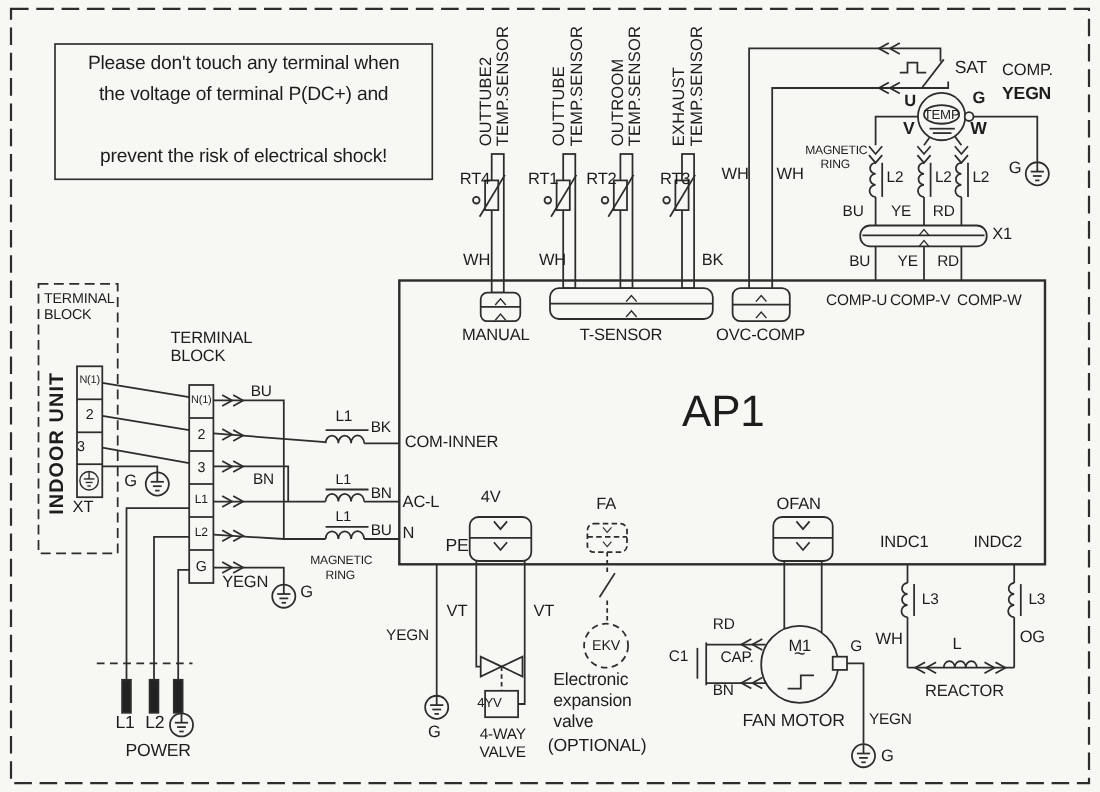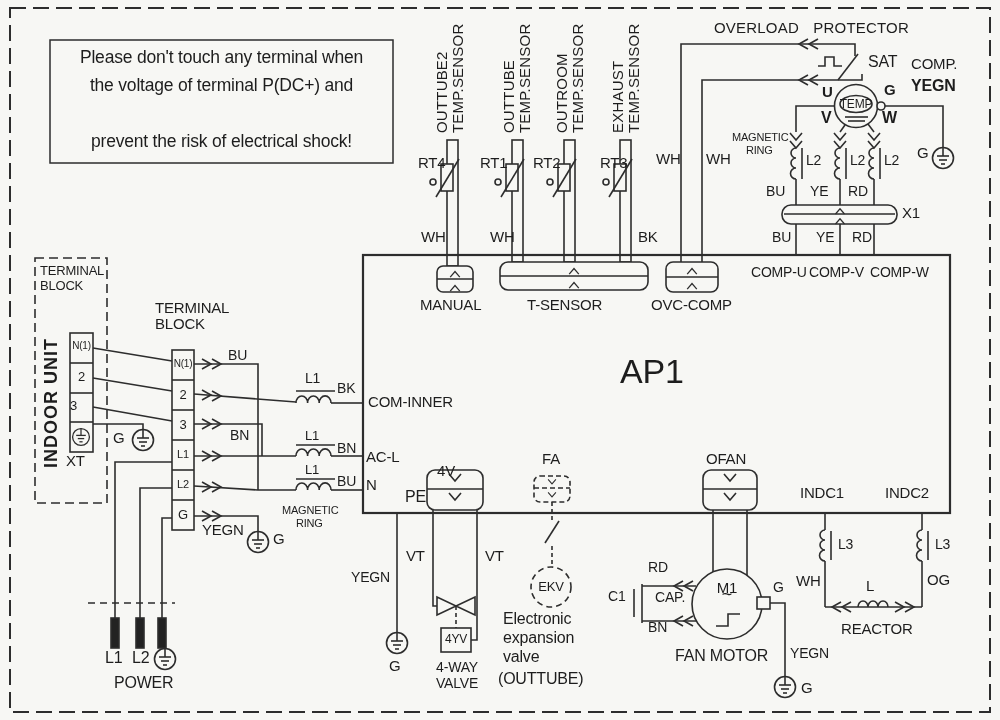--- a/index.html
+++ b/index.html
@@ -2,21 +2,21 @@
 <html><head>
 <meta charset="utf-8">
 <style>
   html,body{margin:0;padding:0;background:#e8e8e4;}
   #page{position:relative;width:1000px;height:720px;background:#f7f7f4;overflow:hidden;
         font-family:"Liberation Sans","DejaVu Sans",sans-serif;color:#1d1d1d;}
   #wiring{position:absolute;left:0;top:0;}
   .lb{position:absolute;white-space:nowrap;color:#1d1d1d;line-height:1.04;letter-spacing:-0.2px;}
   .s10{font-size:10px}.s11{font-size:11px}.s12{font-size:12px}.s13{font-size:13px}
   .s14{font-size:14px}.s15{font-size:15px}.s16{font-size:16px}.s17{font-size:17.5px}
-  .s18{font-size:18px}.s26{font-size:26px}.s30{font-size:34px}
+  .s18{font-size:18px}.s26{font-size:26px}.s30{font-size:40px}
   .b{font-weight:700}
   .ctr{text-align:center}
   .ws{word-spacing:10px;letter-spacing:0.2px}
   .rot{transform:rotate(-90deg);transform-origin:0 0;}
   .vlabel div{line-height:16px;font-size:15px;letter-spacing:0.2px;}
   .titlebg{background:#f7f7f4;padding:0 7px;letter-spacing:1.5px;}
 </style>
 </head>
 <body>
 
@@ -291,21 +291,20 @@
 </div>
 
 <span class="lb s15" style="left:418px;top:155px">RT4</span>
 <span class="lb s15" style="left:480px;top:155px">RT1</span>
 <span class="lb s15" style="left:533px;top:155px">RT2</span>
 <span class="lb s15" style="left:600px;top:155px">RT3</span>
 <span class="lb s15" style="left:421px;top:229px">WH</span>
 <span class="lb s15" style="left:490px;top:229px">WH</span>
 <span class="lb s15" style="left:638px;top:229px">BK</span>
 
-<span class="lb s15 ws" style="left:714px;top:20px">OVERLOAD PROTECTOR</span>
 <span class="lb s16" style="left:868px;top:54px">SAT</span>
 <span class="lb s15" style="left:656px;top:151px">WH</span>
 <span class="lb s15" style="left:706px;top:151px">WH</span>
 <span class="lb s15" style="left:911px;top:56px">COMP.</span>
 <span class="lb s16 b" style="left:911px;top:78px">YEGN</span>
 <span class="lb s15 b" style="left:822px;top:84px">U</span>
 <span class="lb s15 b" style="left:884px;top:82px">G</span>
 <span class="lb s16 b" style="left:821px;top:110px">V</span>
 <span class="lb s16 b" style="left:882px;top:110px">W</span>
 <span class="lb s12 ctr" style="left:838px;top:98px;width:36px">TEMP</span>
@@ -327,21 +326,21 @@
 <span class="lb s15" style="left:527px;top:297px">T-SENSOR</span>
 <span class="lb s15" style="left:651px;top:297px">OVC-COMP</span>
 <span class="lb s14" style="left:751px;top:265px">COMP-U</span>
 <span class="lb s14" style="left:809px;top:265px">COMP-V</span>
 <span class="lb s14" style="left:870px;top:265px">COMP-W</span>
 <span class="lb s30" style="left:620px;top:354px">AP1</span>
 <span class="lb s15" style="left:368px;top:394px">COM-INNER</span>
 <span class="lb s15" style="left:366px;top:449px">AC-L</span>
 <span class="lb s15" style="left:366px;top:477px">N</span>
 <span class="lb s16" style="left:405px;top:489px">PE</span>
-<span class="lb s15" style="left:437px;top:463px">4V</span>
+<span class="lb s15" style="left:437px;top:444px">4V</span>
 <span class="lb s15" style="left:542px;top:451px">FA</span>
 <span class="lb s15" style="left:706px;top:451px">OFAN</span>
 <span class="lb s15" style="left:800px;top:485px">INDC1</span>
 <span class="lb s15" style="left:885px;top:485px">INDC2</span>
 
 <span class="lb s13" style="left:40px;top:264px">TERMINAL</span>
 <span class="lb s13" style="left:40px;top:279px">BLOCK</span>
 <span class="lb s18 b rot" style="left:42px;top:468px;letter-spacing:1px">INDOOR UNIT</span>
 <span class="lb s10 ctr" style="left:70px;top:341px;width:23px">N(1)</span>
 <span class="lb s13 ctr" style="left:70px;top:370px;width:23px">2</span>
@@ -367,29 +366,29 @@
 <span class="lb s14" style="left:337px;top:474px">BU</span>
 <span class="lb s11" style="left:282px;top:505px">MAGNETIC</span>
 <span class="lb s11" style="left:296px;top:518px">RING</span>
 <span class="lb s15" style="left:202px;top:522px">YEGN</span>
 <span class="lb s15" style="left:273px;top:531px">G</span>
 
 <span class="lb s14" style="left:351px;top:570px">YEGN</span>
 <span class="lb s15" style="left:389px;top:658px">G</span>
 <span class="lb s15" style="left:406px;top:548px">VT</span>
 <span class="lb s15" style="left:485px;top:548px">VT</span>
-<span class="lb s12 ctr" style="left:441px;top:633px;width:30px">4YV</span>
+<span class="lb s12 ctr" style="left:430px;top:633px;width:30px">4YV</span>
 <span class="lb s14 ctr" style="left:434px;top:660px;width:46px">4-WAY</span>
 <span class="lb s14 ctr" style="left:434px;top:676px;width:46px">VALVE</span>
 
 <span class="lb s13 ctr" style="left:533px;top:580px;width:36px">EKV</span>
 <span class="lb s16" style="left:503px;top:611px">Electronic</span>
 <span class="lb s16" style="left:503px;top:630px">expansion</span>
 <span class="lb s16" style="left:503px;top:649px">valve</span>
-<span class="lb s16" style="left:498px;top:671px">(OUTTUBE)</span>
+<span class="lb s16" style="left:498px;top:671px">(OPTIONAL)</span>
 
 <span class="lb s14" style="left:648px;top:560px">RD</span>
 <span class="lb s14" style="left:648px;top:620px">BN</span>
 <span class="lb s14" style="left:608px;top:589px">C1</span>
 <span class="lb s14" style="left:655px;top:590px">CAP.</span>
 <span class="lb s15 ctr" style="left:712px;top:580px;width:30px">M1</span>
 <span class="lb s18 ctr" style="left:719px;top:585px;width:16px">~</span>
 <span class="lb s14" style="left:773px;top:580px">G</span>
 <span class="lb s14" style="left:790px;top:646px">YEGN</span>
 <span class="lb s15" style="left:801px;top:680px">G</span>

